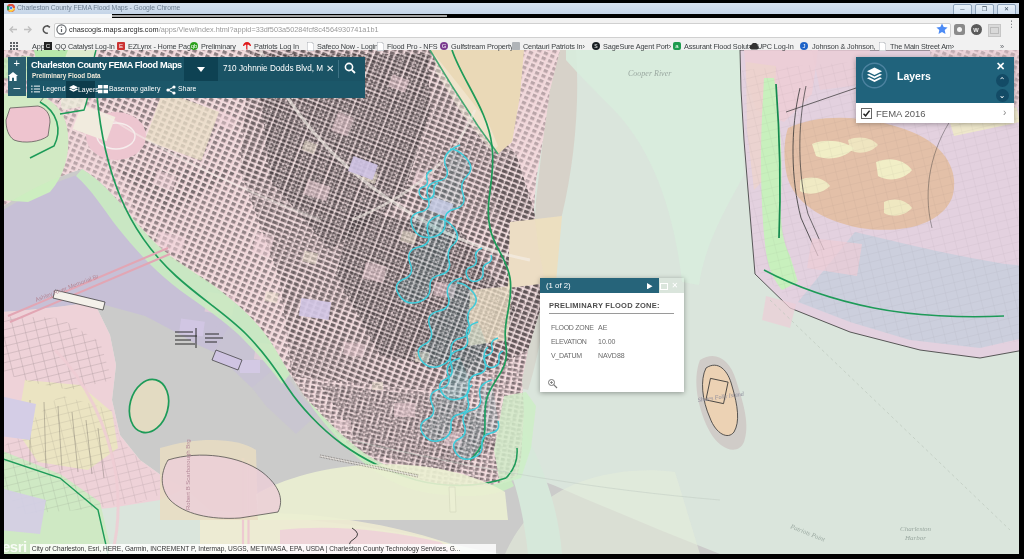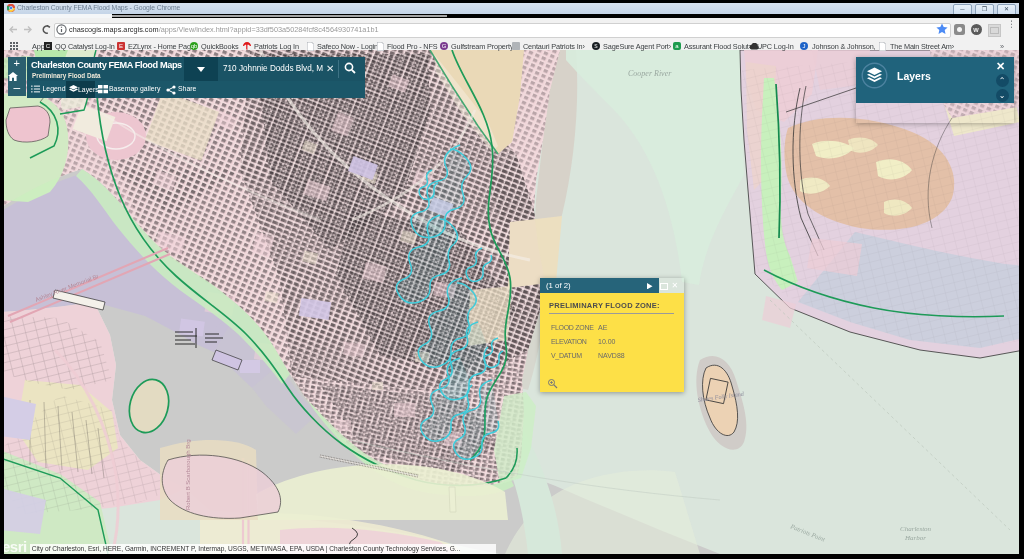--- a/index.html
+++ b/index.html
@@ -22,21 +22,21 @@
   #bookbar{left:0;top:40px;width:1024px;height:9.8px;background:#f1f1f1;}
   .bm{position:absolute;top:42px;font-size:7.3px;letter-spacing:-0.15px;color:#3c4043;white-space:nowrap;}
   #zoomw{left:8px;top:57px;width:17.5px;height:38.5px;background:#2b5f6f;color:#fff;}
   #hdr{left:27px;top:56.5px;width:338px;height:24.5px;background:#1a5365;color:#fff;}
   #hdr2{left:27px;top:81px;width:338px;height:16.5px;background:#1b5769;color:#fff;font-size:7.2px;}
   #lpanel{left:856px;top:57px;width:158px;height:66px;box-shadow:0 1px 5px rgba(0,0,0,0.3);}
   #lphead{left:0;top:0;width:158px;height:46px;background:#20637c;}
   #lpbody{left:0;top:46px;width:158px;height:20px;background:#fff;}
   #popup{left:540px;top:278px;width:143.5px;height:114px;box-shadow:0 1px 5px rgba(0,0,0,0.35);}
   #pophead{left:0;top:0;width:119px;height:15px;background:#26647a;color:#fff;}
-  #popbody{left:0;top:15px;width:143.5px;height:99px;background:#fde047;}
+  #popbody{left:0;top:15px;width:143.5px;height:99px;background:#ffffff;}
   #attrib{left:30px;top:543.5px;width:466px;height:10px;background:rgba(255,255,255,0.82);
      font-size:6.6px;color:#323232;line-height:10px;white-space:nowrap;overflow:hidden;}
   #esri{left:2px;top:538px;font-size:15px;font-weight:bold;color:rgba(255,255,255,0.85);letter-spacing:-0.5px;}
   #blackL{left:0;top:0;width:3.5px;height:559px;background:#000;}
   #blackR{left:1018.5px;top:0;width:5.5px;height:559px;background:#000;}
   #blackB{left:0;top:553.5px;width:1024px;height:5.5px;background:#000;}
   #blackT{left:0;top:0;width:1024px;height:2.5px;background:#000;}
 </style>
 </head>
 <body>
@@ -319,21 +319,21 @@
         <rect x="6" y="6" width="2" height="2"></rect>
       </g>
     </svg>
   </div>
 <div class="bm" style="left:32px;">Apps</div>
 <div class="abs" style="left:44px;top:42px;width:8px;height:8px;background:#222;color:#fff;font-size:6px;text-align:center;line-height:8px;">C</div>
 <div class="bm" style="left:55px;">QQ Catalyst Log-In</div>
 <div class="abs" style="left:117px;top:42px;width:8px;height:8px;background:#c33;border-radius:1px;color:#fff;font-size:6px;text-align:center;line-height:8px;">E</div>
 <div class="bm" style="left:128px;">EZLynx - Home Page</div>
 <div class="abs" style="left:190px;top:42px;width:8px;height:8px;border-radius:4px;background:#2ca01c;color:#fff;font-size:6px;text-align:center;line-height:8px;">qb</div>
-<div class="bm" style="left:201px;">QuickBooks</div>
+<div class="bm" style="left:201px;">Preliminary</div>
 <div class="abs" style="left:243px;top:42px;">
     <svg width="8" height="8" viewBox="0 0 8 8">
       <path d="M4,0 C1.8,0 0,1.8 0,4 L1.3,4 C1.3,3 2.2,2.6 3.2,2.8 L3.2,6.8 C3.2,7.4 3.6,8 4.4,8 L4.4,2.8 C5.6,2.6 6.7,3 6.7,4 L8,4 C8,1.8 6.2,0 4,0 Z" fill="#e01719"></path>
     </svg>
   </div>
 <div class="bm" style="left:254px;">Patriots Log In</div>
 <div class="abs" style="left:307px;top:42px;">
     <svg width="7" height="9" viewBox="0 0 7 9">
       <path d="M0,0 H4.5 L7,2.5 V9 H0 Z" fill="#fff" stroke="#9aa0a6" stroke-width="0.8"></path>
     </svg>
@@ -432,20 +432,29 @@
     <svg class="abs" style="left:5px;top:5px;" width="27" height="27" viewBox="0 0 27 27">
       <circle cx="13.5" cy="13.5" r="12.3" fill="none" stroke="#4d83a0" stroke-width="1.4"></circle>
       <path d="M13.5,5.5 L21,9.2 L13.5,12.9 L6,9.2 Z" fill="#fff"></path>
       <path d="M8,11.7 L13.5,14.4 L19,11.7 L21,12.7 L13.5,16.4 L6,12.7 Z" fill="#fff"></path>
       <path d="M8,15.2 L13.5,17.9 L19,15.2 L21,16.2 L13.5,19.9 L6,16.2 Z" fill="#fff"></path>
     </svg>
     <div class="abs" style="left:41px;top:12.5px;font-size:10.5px;font-weight:bold;color:#fff;">Layers</div>
     <div class="abs" style="left:140px;top:3px;font-size:11px;color:#fff;font-weight:bold;">✕</div>
     <div class="abs" style="left:139.5px;top:17px;width:13px;height:13px;border-radius:7px;background:#134b66;color:#fff;font-size:8px;text-align:center;line-height:13px;">⌃</div>
     <div class="abs" style="left:139.5px;top:31.5px;width:13px;height:13px;border-radius:7px;background:#134b66;color:#fff;font-size:8px;text-align:center;line-height:14px;">⌄</div>
+  </div>
+  <div class="abs" id="lpbody">
+    <div class="abs" style="left:5px;top:5px;width:8.5px;height:8.5px;border:1px solid #666;background:#fff;overflow:hidden;">
+      <svg width="9" height="9" viewBox="0 0 9 9" style="display:block">
+          <path d="M1.5,4.8 L3.6,6.8 L7.6,1.6" stroke="#222" stroke-width="1.5" fill="none"></path>
+        </svg>
+    </div>
+    <div class="abs" style="left:20px;top:5px;font-size:9.5px;color:#5a5a5a;">FEMA 2016</div>
+    <div class="abs" style="left:147px;top:4px;font-size:10px;color:#888;">›</div>
   </div>
 </div>
 <div class="abs" id="popup">
   <div class="abs" id="pophead">
     <div class="abs" style="left:6px;top:3px;font-size:7.8px;color:#fff;">(1&nbsp;of&nbsp;2)</div>
     <div class="abs" style="left:107px;top:4.5px;">
         <svg width="5.5" height="6.5" viewBox="0 0 7 8">
           <path d="M0,0 L7,4 L0,8 Z" fill="#fff"></path>
         </svg>
       </div>

